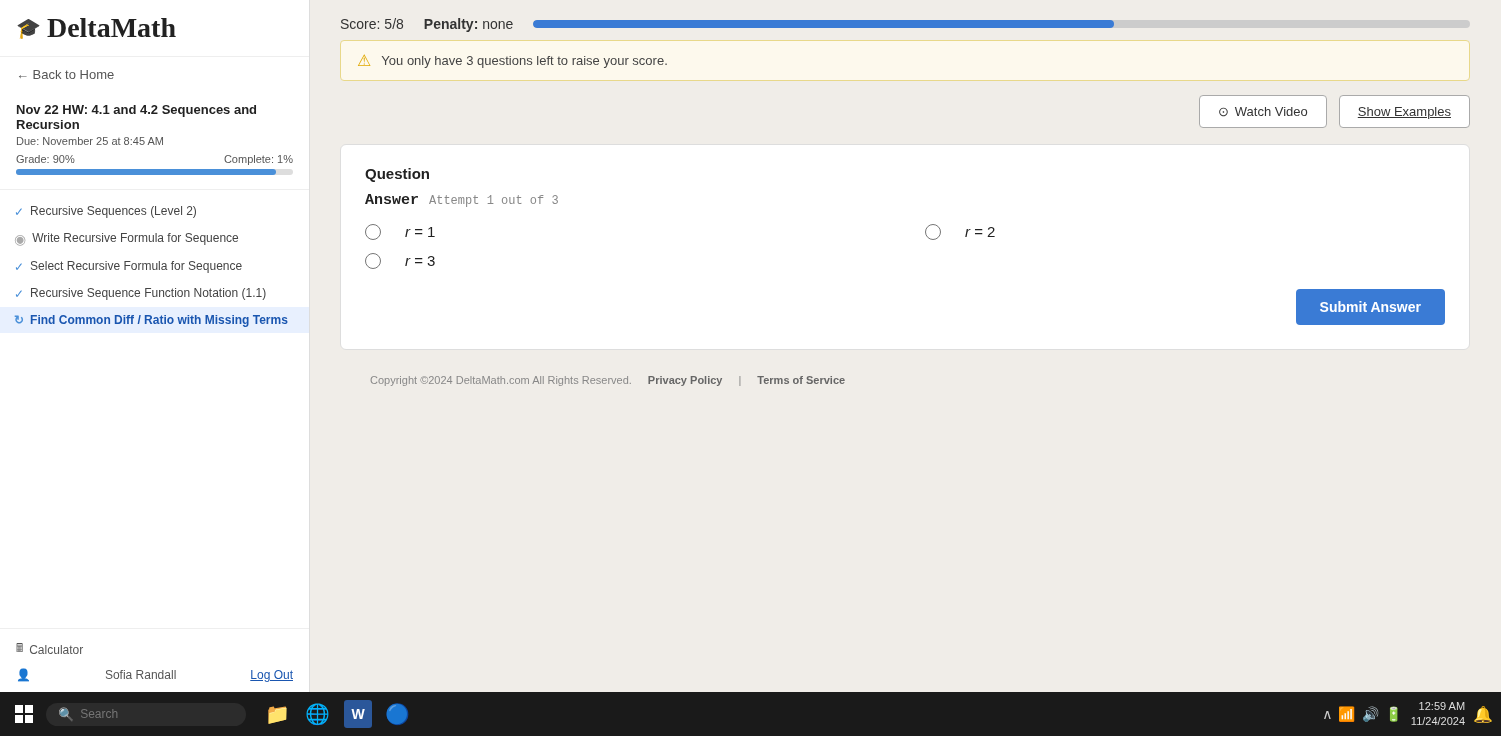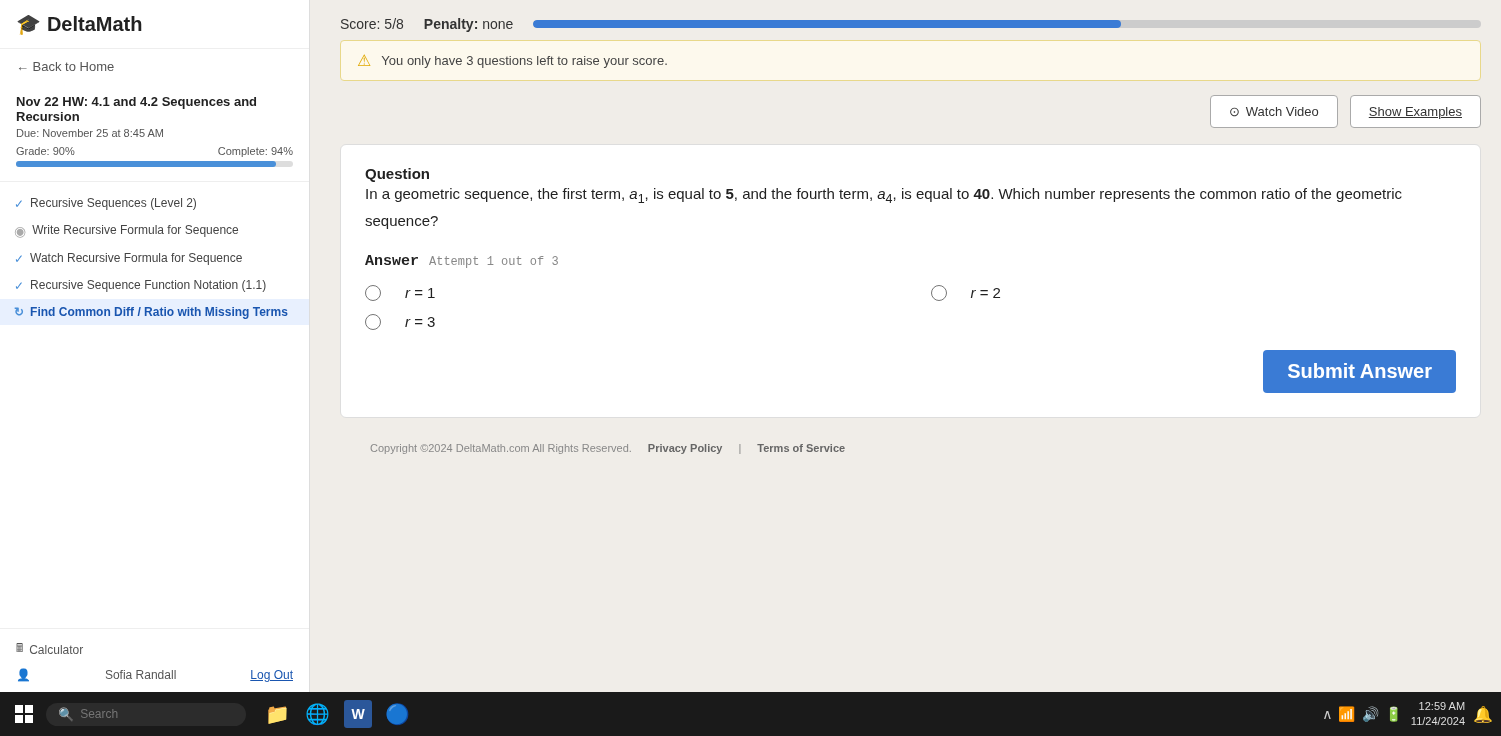--- a/index.html
+++ b/index.html
@@ -38,23 +38,24 @@
       border-bottom: 1px solid #eee;
     }
 
     .logo-icon {
       font-size: 20px;
       margin-right: 6px;
       color: #333;
     }
 
     .logo-text {
-      font-size: 20px;
+      font-size: 28px;
       font-weight: bold;
       color: #222;
+      font-family: Liberation Serif, serif;
     }
 
     .back-to-home {
       padding: 10px 16px;
       color: #555;
       font-size: 13px;
       cursor: pointer;
       display: flex;
       align-items: center;
       gap: 4px;
@@ -177,21 +178,21 @@
     .main-content {
       flex: 1;
       background: #f0ede8;
       display: flex;
       flex-direction: column;
       overflow: hidden;
     }
 
     .content-area {
       flex: 1;
-      padding: 16px 20px 0 30px;
+      padding: 16px 31px 0 30px;
       overflow-y: auto;
     }
 
     
     .score-section {
       display: flex;
       align-items: center;
       gap: 20px;
       margin-bottom: 8px;
     }
@@ -337,21 +338,21 @@
       cursor: pointer;
       accent-color: #3a7bd5;
     }
 
     .submit-btn {
       background: #3a7bd5;
       color: #fff;
       border: none;
       padding: 10px 24px;
       border-radius: 4px;
-      font-size: 20px;
+      font-size: 14px;
       font-weight: bold;
       cursor: pointer;
       float: right;
     }
 
     
     .content-footer {
       padding: 8px 30px;
       font-size: 11px;
       color: #888;
@@ -492,39 +493,39 @@
       <span class="logo-text">DeltaMath</span>
     </div>
 
     <div class="back-to-home">← Back to Home</div>
 
     <div class="hw-section">
       <div class="hw-title">Nov 22 HW: 4.1 and 4.2 Sequences and Recursion</div>
       <div class="hw-due">Due: November 25 at 8:45 AM</div>
       <div class="grade-row">
         <span>Grade: 90%</span>
-        <span>Complete: 94%</span>
+        <span>Complete: 1%</span>
       </div>
       <div class="progress-bar-container">
         <div class="progress-bar-fill" style="width: 94%"></div>
       </div>
     </div>
 
     <div class="nav-items">
       <div class="nav-item">
         <span class="check-icon">✓</span>
         <span>Recursive Sequences (Level 2)</span>
       </div>
       <div class="nav-item">
         <span class="dot-icon">◉</span>
         <span>Write Recursive Formula for Sequence</span>
       </div>
       <div class="nav-item">
         <span class="check-icon">✓</span>
-        <span>Watch Recursive Formula for Sequence</span>
+        <span>Select Recursive Formula for Sequence</span>
       </div>
       <div class="nav-item">
         <span class="check-icon">✓</span>
         <span>Recursive Sequence Function Notation (1.1)</span>
       </div>
       <div class="nav-item active">
         <span class="arrow-icon">↻</span>
         <span>Find Common Diff / Ratio with Missing Terms</span>
       </div>
     </div>
@@ -564,24 +565,20 @@
       <div class="action-buttons">
         <button class="btn-watch-video">
           <span>⊙</span>
           <span>Watch Video</span>
         </button>
         <button class="btn-show-examples">Show Examples</button>
       </div>
 
       <div class="question-section">
         <div class="question-label">Question</div>
-        <div class="question-text">
-          In a geometric sequence, the first term, <em>a</em><sub>1</sub>, is equal to <strong>5</strong>, and the fourth term, <em>a</em><sub>4</sub>, is equal to <strong>40</strong>.
-          Which number represents the common ratio of the geometric sequence?
-        </div>
 
         <div class="answer-section">
           <div class="answer-header">
             <span class="answer-label">Answer</span>
             <span class="attempt-text">Attempt 1 out of 3</span>
           </div>
 
           <div class="clearfix">
             <div class="options-grid">
               <div class="option-row">

